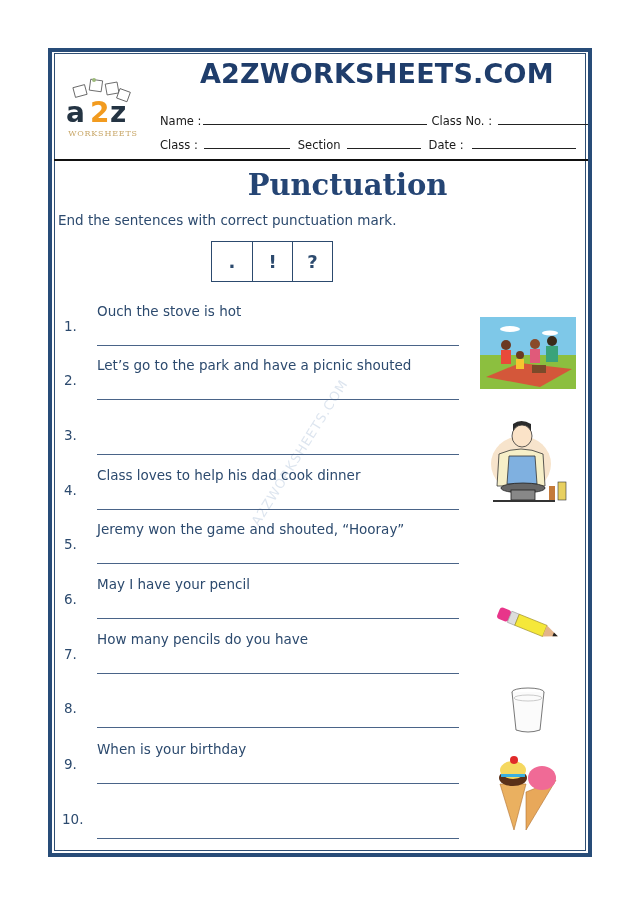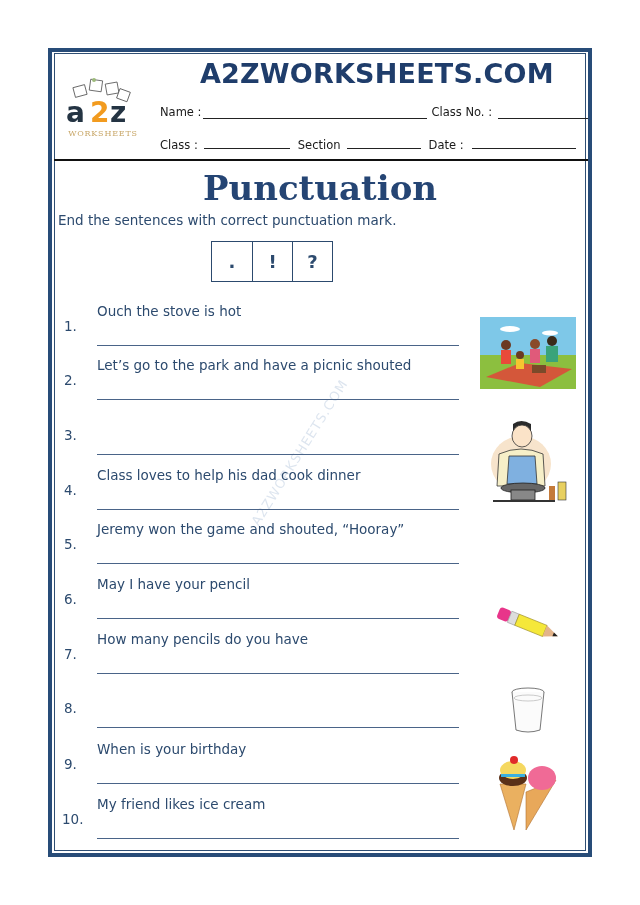--- a/index.html
+++ b/index.html
@@ -22,25 +22,25 @@
     .site-title {
       position: absolute; left: 200px; top: 58px; width: 342px; text-align: center;
       font-family: "DejaVu Sans", sans-serif; font-weight: bold; font-size: 27px; letter-spacing: 0.2px;
       color: #1f3d6b;
     }
     .field-row {
       position: absolute; left: 160px; font-family: "DejaVu Sans", sans-serif; font-size: 11.5px; color: #1a1a1a;
       white-space: nowrap; display: flex; align-items: baseline;
     }
     .field-row .blank { display: inline-block; border-bottom: 1px solid #222; height: 12px; margin: 0 4px 0 2px; }
-    .row-name { top: 105px; align-items: center; }
+    .row-name { top: 112px; }
     .row-class { top: 136px; }
     .page-title {
-      position: absolute; left: 54px; width: 532px; top: 168px; text-align: center;
-      font-family: "DejaVu Serif", serif; font-weight: bold; font-size: 34px; color: #254574;
+      position: absolute; left: 54px; width: 587px; top: 168px; text-align: center;
+      font-family: "DejaVu Serif", serif; font-weight: bold; font-size: 29px; color: #254574;
     }
     .instruction {
       position: absolute; left: 58px; top: 212px; font-size: 13.5px; color: #2c4a6e;
     }
     .punct-box {
       position: absolute; left: 211px; top: 241px; height: 41px; display: flex;
       border: 1.5px solid #2c4a6e; box-sizing: border-box;
     }
     .punct-cell {
       width: 40px; height: 100%; display: flex; align-items: center; justify-content: center;
@@ -146,21 +146,20 @@
 <div class="question" style="top:685px">
   <span class="q-num" style="top:15px">8.</span>
   <div class="q-line" style="top:42px"></div>
 </div>
 <div class="question" style="top:741px">
   <span class="q-text" style="top:0">When is your birthday</span>
   <span class="q-num" style="top:15px">9.</span>
   <div class="q-line" style="top:42px"></div>
 </div>
 <div class="question" style="top:796px">
-  <span class="q-text" style="top:0">My friend likes ice cream</span>
   <span class="q-num" style="top:15px; left:62px">10.</span>
   <div class="q-line" style="top:42px"></div>
 </div>
 
 <div class="pic" style="left:480px; top:317px; width:96px; height:72px">
   <svg width="96" height="72" viewBox="0 0 96 72">
     <rect width="96" height="40" fill="#7ec8e8"></rect>
     <ellipse cx="30" cy="12" rx="10" ry="3" fill="#fff"></ellipse>
     <ellipse cx="70" cy="16" rx="8" ry="2.5" fill="#fff"></ellipse>
     <rect y="38" width="96" height="34" fill="#8cbf3f"></rect>

